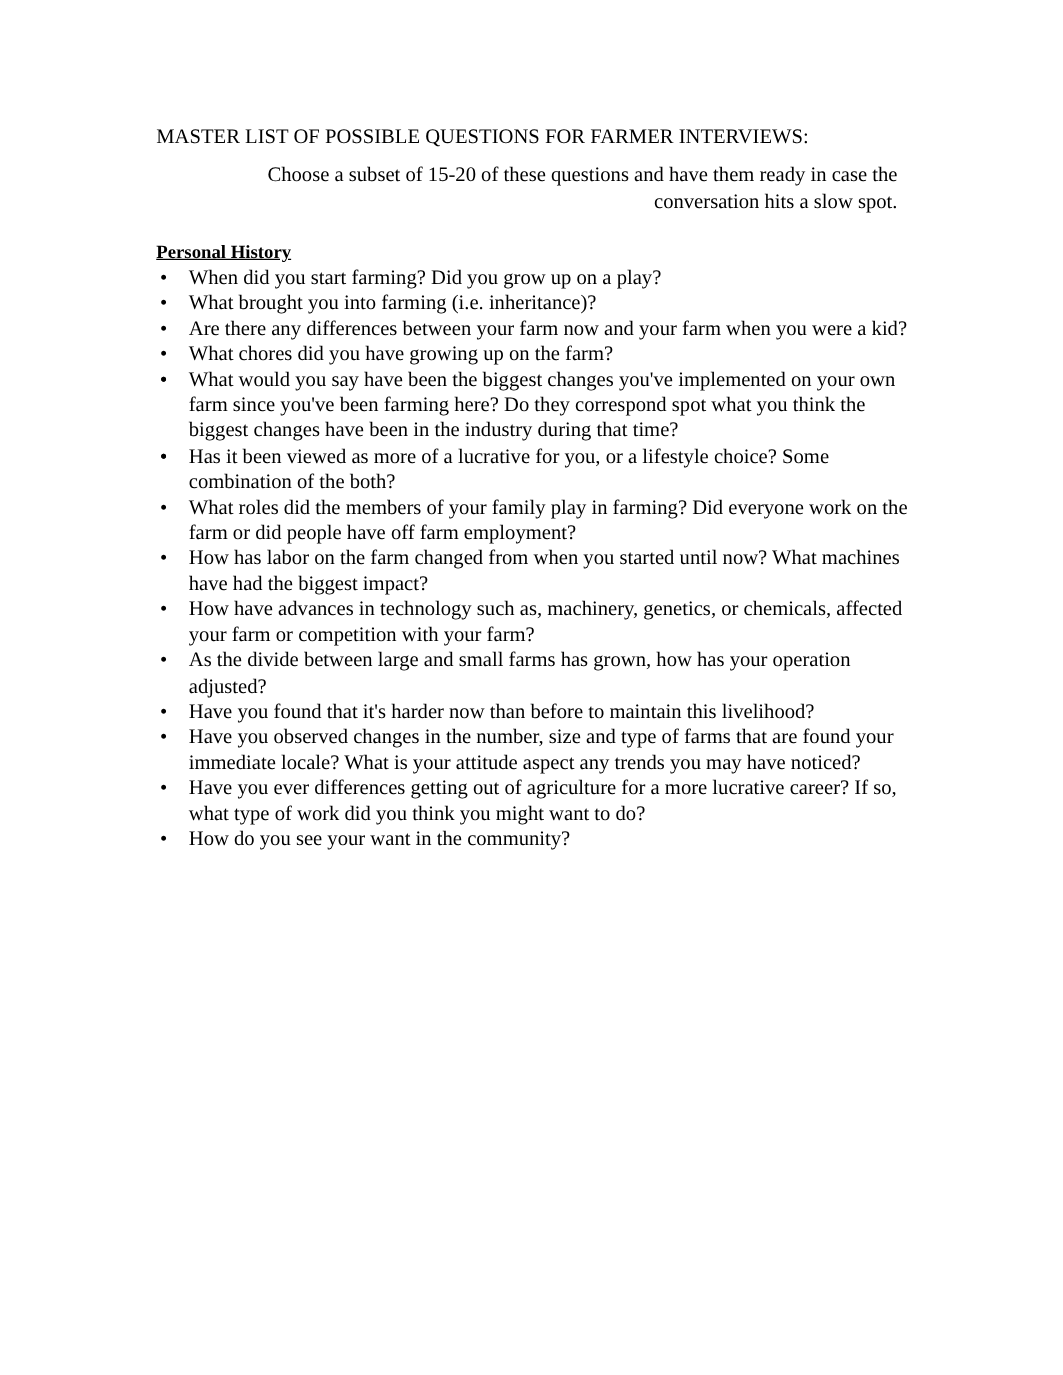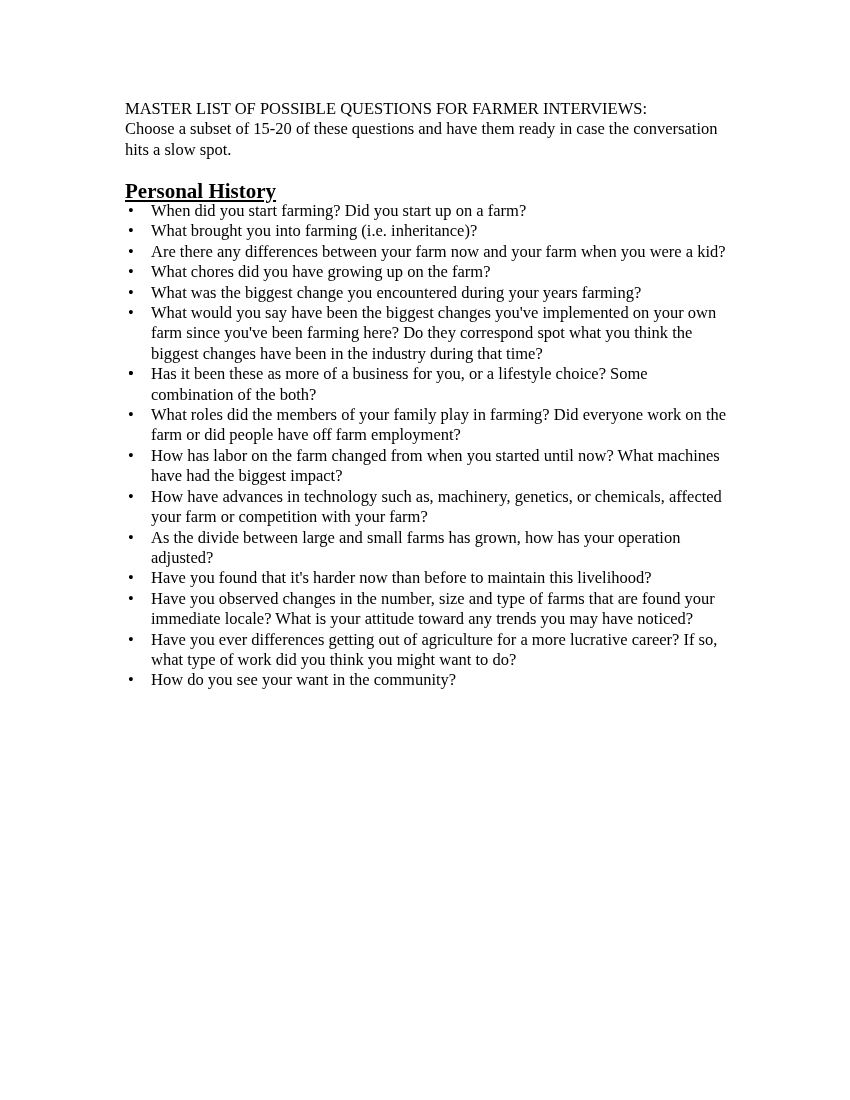--- a/index.html
+++ b/index.html
@@ -24,25 +24,26 @@
     left: 125px;
     width: 604px;
   }
   .doc-title {
     margin: 0;
     font-weight: normal;
     font-size: 16.5px;
     line-height: 20.4px;
   }
   .doc-intro {
-    margin: 0;
+    margin: 11px;
+    text-align: right;
   }
   .section-heading {
     margin: 20.4px 0 0 0;
-    font-size: 21px;
+    font-size: 15px;
     line-height: 20.4px;
     font-weight: bold;
   }
   .section-heading span {
     text-decoration: underline;
   }
   ul.question-list {
     list-style: none;
     margin: 0;
     padding: 0;
@@ -63,32 +64,32 @@
 <div class="page">
   <div class="content">
 
     <h1 class="doc-title">MASTER LIST OF POSSIBLE QUESTIONS FOR FARMER INTERVIEWS:</h1>
 
     <p class="doc-intro">Choose a subset of 15-20 of these questions and have them ready in case the conversation hits a slow spot.</p>
 
     <h2 class="section-heading"><span>Personal History</span></h2>
 
     <ul class="question-list">
-      <li><span class="bullet">•</span><span>When did you start farming? Did you start up on a farm?</span></li>
+      <li><span class="bullet">•</span><span>When did you start farming? Did you grow up on a play?</span></li>
       <li><span class="bullet">•</span><span>What brought you into farming (i.e. inheritance)?</span></li>
       <li><span class="bullet">•</span><span>Are there any differences between your farm now and your farm when you were a kid?</span></li>
       <li><span class="bullet">•</span><span>What chores did you have growing up on the farm?</span></li>
-      <li><span class="bullet">•</span><span>What was the biggest change you encountered during your years farming?</span></li>
+      <li><span class="bullet">•</span></li>
       <li><span class="bullet">•</span><span>What would you say have been the biggest changes you've implemented on your own farm since you've been farming here? Do they correspond spot what you think the biggest changes have been in the industry during that time?</span></li>
       <li><span class="bullet">•</span></li>
-      <li><span class="bullet">•</span><span>Has it been these as more of a business for you, or a lifestyle choice? Some combination of the both?</span></li>
+      <li><span class="bullet">•</span><span>Has it been viewed as more of a lucrative for you, or a lifestyle choice? Some combination of the both?</span></li>
       <li><span class="bullet">•</span><span>What roles did the members of your family play in farming? Did everyone work on the farm or did people have off farm employment?</span></li>
       <li><span class="bullet">•</span><span>How has labor on the farm changed from when you started until now? What machines have had the biggest impact?</span></li>
       <li><span class="bullet">•</span><span>How have advances in technology such as, machinery, genetics, or chemicals, affected your farm or competition with your farm?</span></li>
       <li><span class="bullet">•</span><span>As the divide between large and small farms has grown, how has your operation adjusted?</span></li>
       <li><span class="bullet">•</span><span>Have you found that it's harder now than before to maintain this livelihood?</span></li>
-      <li><span class="bullet">•</span><span>Have you observed changes in the number, size and type of farms that are found your immediate locale? What is your attitude toward any trends you may have noticed?</span></li>
+      <li><span class="bullet">•</span><span>Have you observed changes in the number, size and type of farms that are found your immediate locale? What is your attitude aspect any trends you may have noticed?</span></li>
       <li><span class="bullet">•</span><span>Have you ever differences getting out of agriculture for a more lucrative career? If so, what type of work did you think you might want to do?</span></li>
       <li><span class="bullet">•</span><span>How do you see your want in the community?</span></li>
     </ul>
 
   </div>
 </div>
 
 </body></html>

